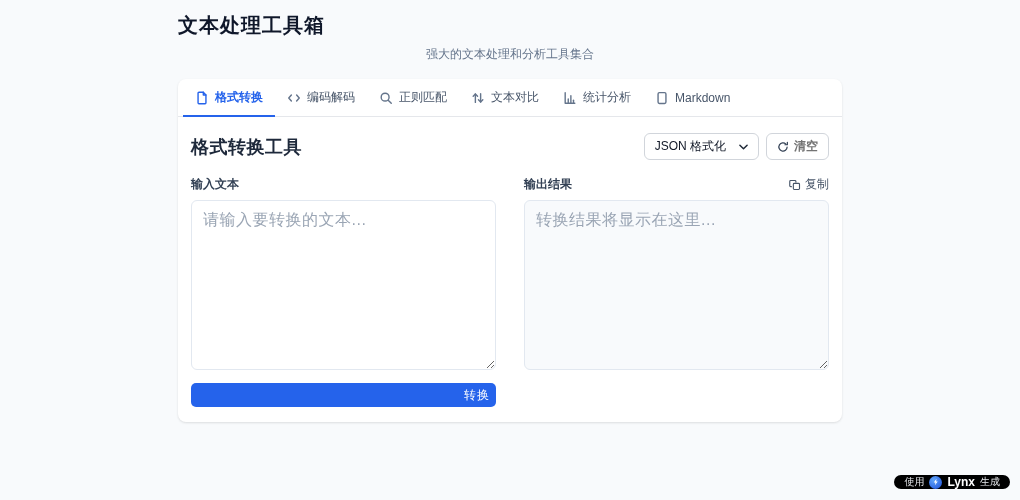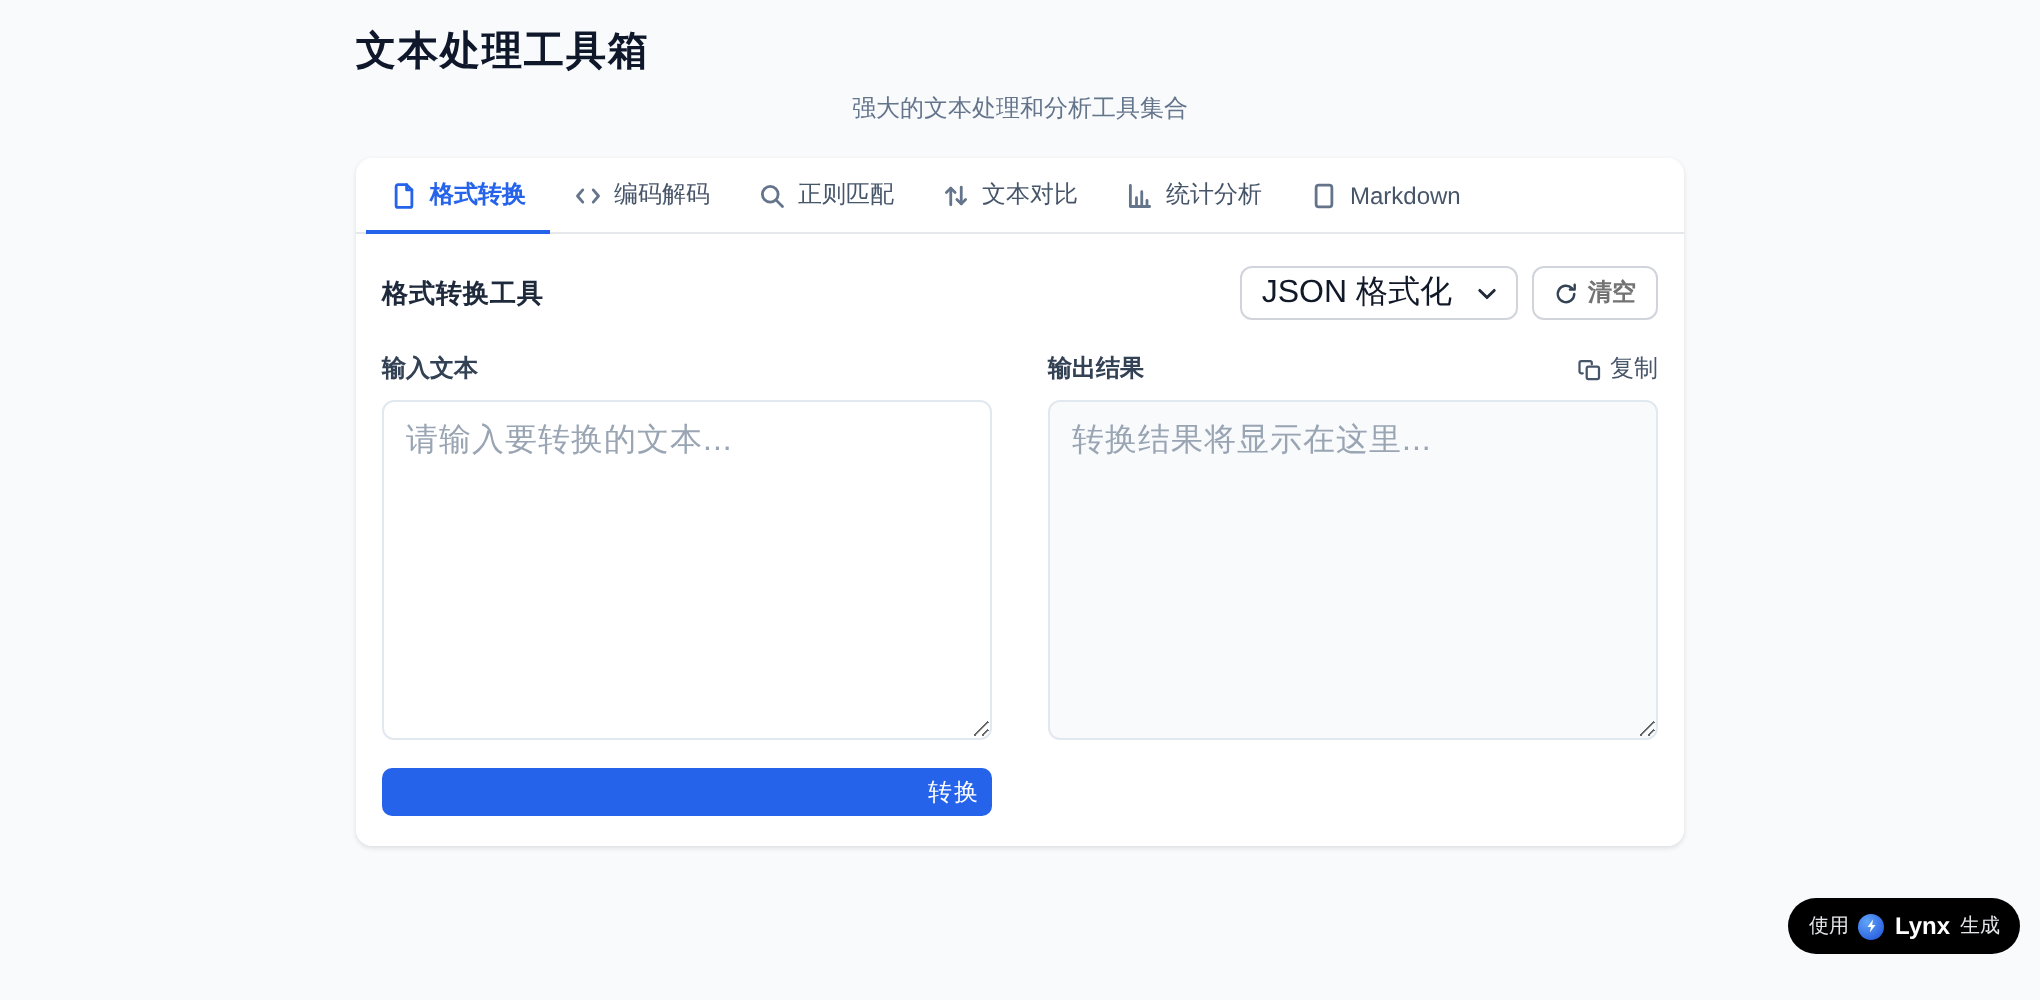--- a/index.html
+++ b/index.html
@@ -39,27 +39,27 @@
     margin-bottom: -1px;
     white-space: nowrap;
   }
   .tab .ticon { display: flex; align-items: center; color: #64748b; }
   .tab.active { color: #2563eb; font-weight: 700; border-bottom-color: #2563eb; text-align: center; }
   .tab.active .ticon { color: #2563eb; }
 
   .card-body { padding: 16px 13px 15px; }
 
   .body-head { display: flex; justify-content: space-between; align-items: center; }
-  .section-title { font-size: 13px; font-weight: 700; color: #1e293b; margin: 0; letter-spacing: 0.5px; }
+  .section-title { font-size: 18px; font-weight: 700; color: #1e293b; margin: 0; letter-spacing: 0.5px; }
   .controls { display: flex; gap: 7px; }
   .select-box {
     display: flex; align-items: center; gap: 13px;
     height: 27px; padding: 0 10px;
     border: 1px solid #d1d5db; border-radius: 6px;
-    background: #fff; font-size: 16px; color: #111827;
+    background: #fff; font-size: 12px; color: #111827;
     cursor: pointer;
   }
   .btn-outline {
     display: flex; align-items: center; gap: 5px;
     height: 27px; padding: 0 10px;
     border: 1px solid #d1d5db; border-radius: 6px;
     background: #fff; font-size: 12px; color: #737373;
     cursor: pointer;
     font-weight: bold;
   }
@@ -90,23 +90,23 @@
 
   .btn-convert {
     margin-top: 9px; width: 100%; height: 24px;
     background: #2563eb; color: #fff;
     border: none; border-radius: 5px;
     font-size: 12px; cursor: pointer;
     font-family: inherit; letter-spacing: 1px; text-align: right;
   }
 
   .made-with-badge {
-    position: absolute; right: 10px; bottom: 23px;
+    position: absolute; right: 10px; bottom: 11px;
     background: #000; color: #e5e7eb;
-    border-radius: 999px; height: 28px;
+    border-radius: 999px; height: 14px;
     display: flex; align-items: center; gap: 5px;
     padding: 0 10px; font-size: 10px;
   }
   .made-with-badge .brand { font-weight: 700; font-size: 12px; color: #fff; }
   .brand-logo {
     width: 13px; height: 13px; border-radius: 50%;
     background: radial-gradient(circle at 35% 30%, #60a5fa, #1d4ed8);
     display: flex; align-items: center; justify-content: center;
   }
 </style>

